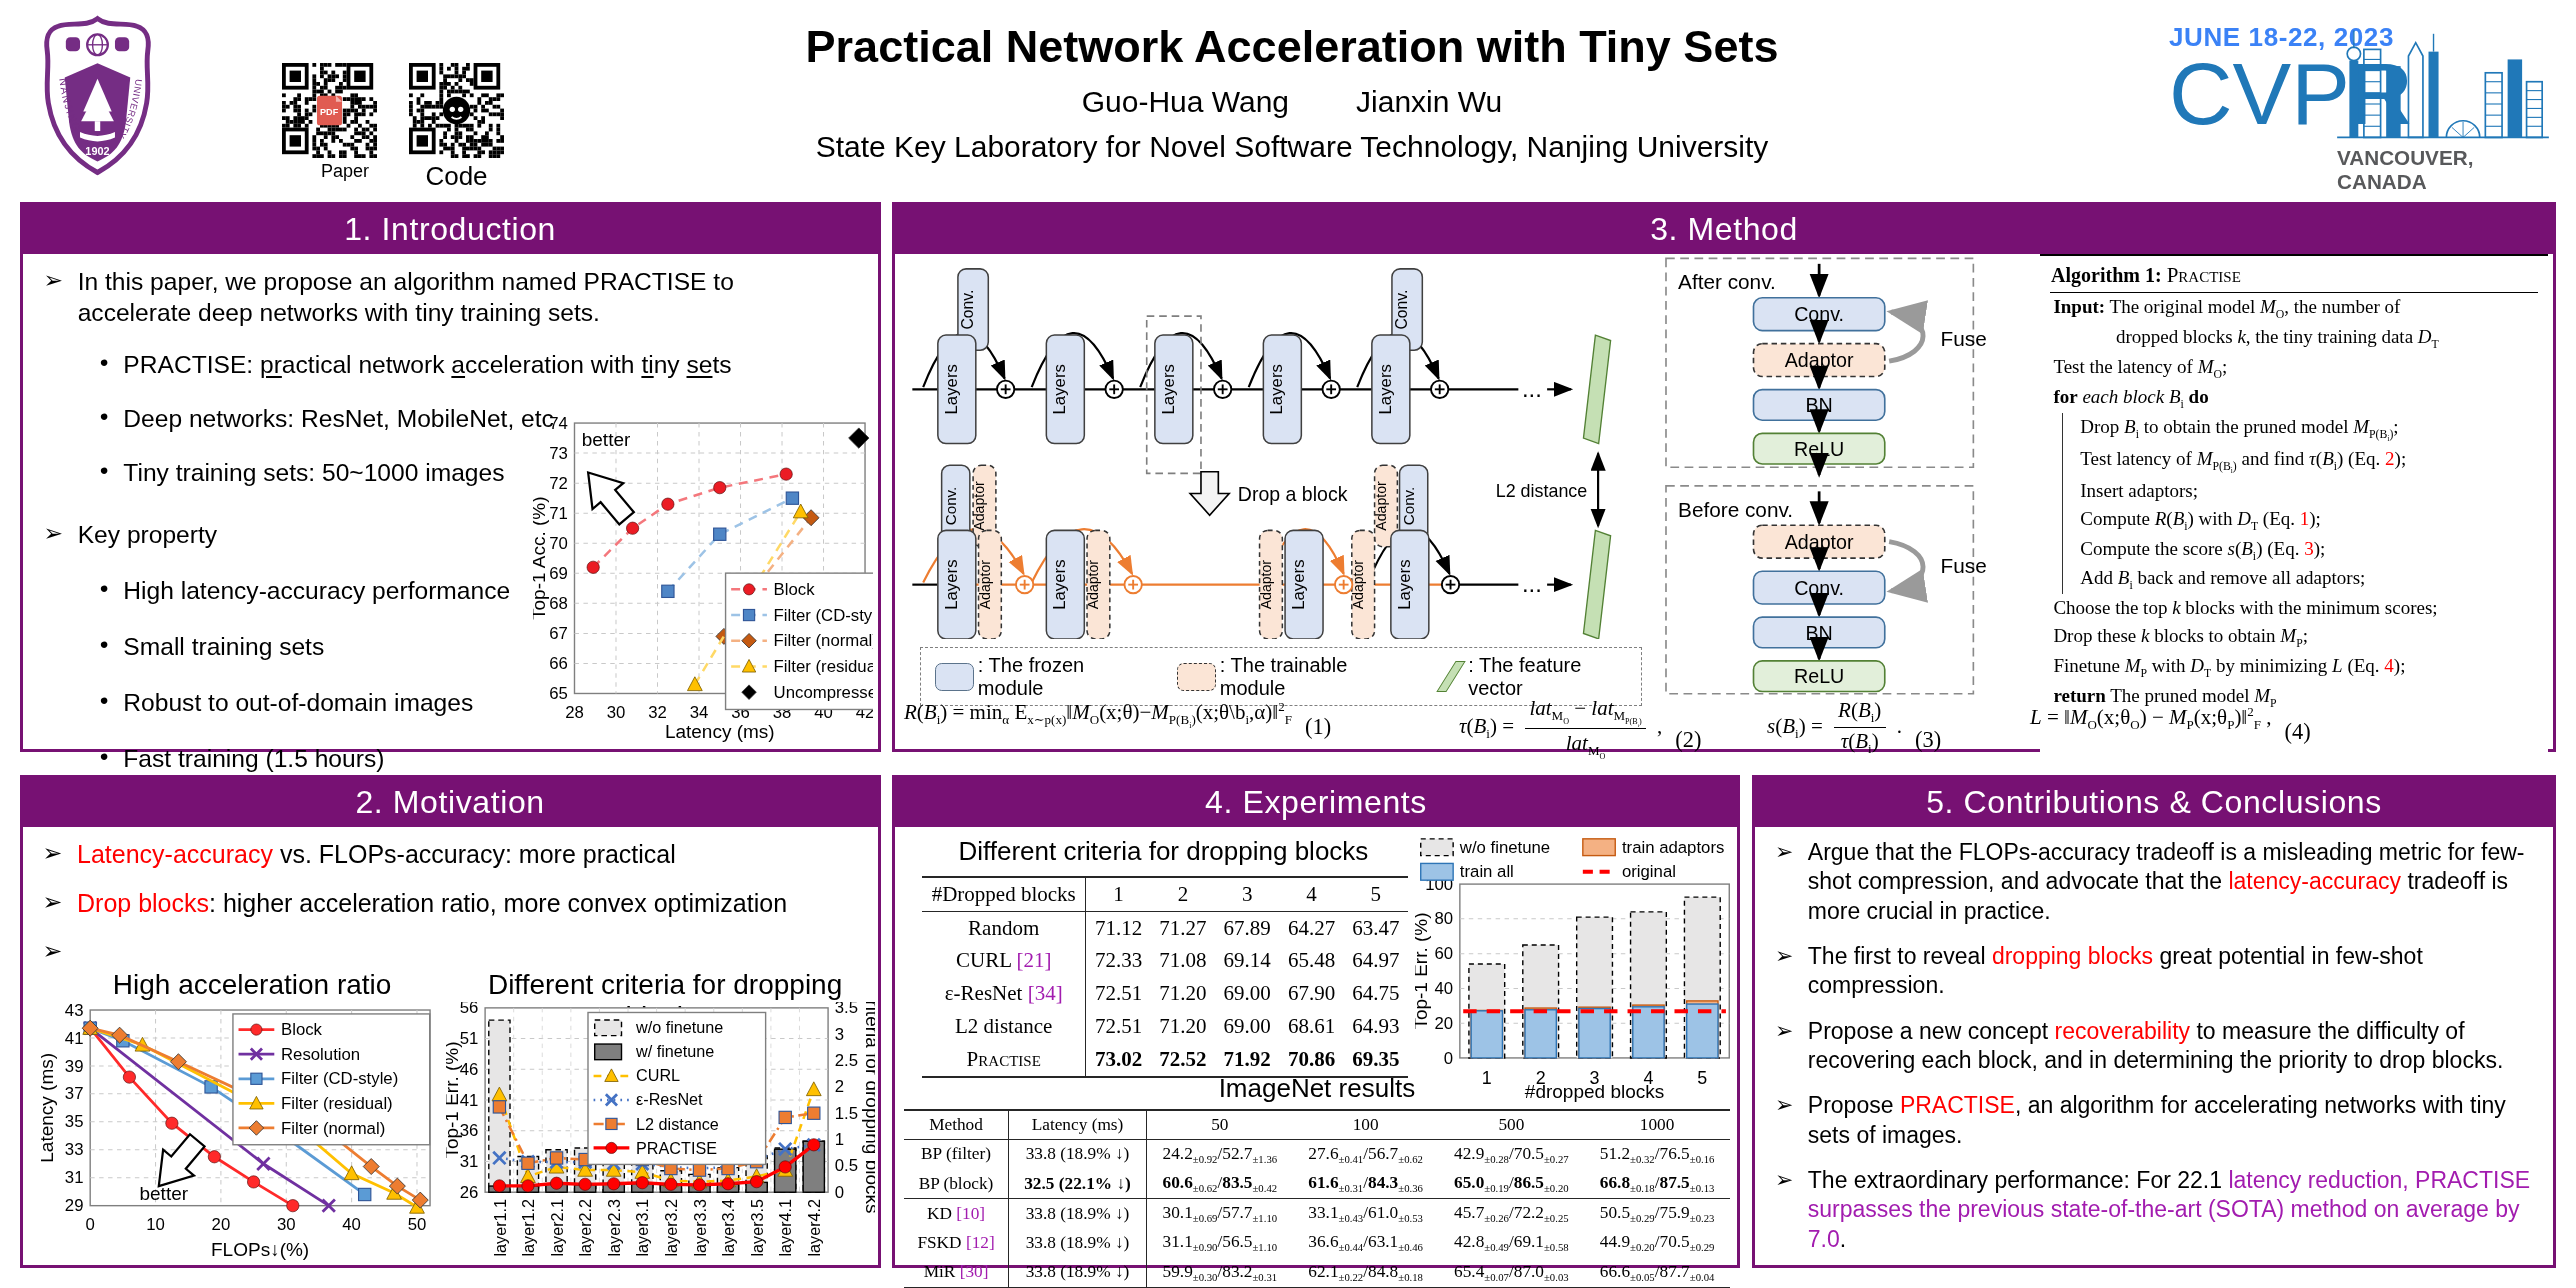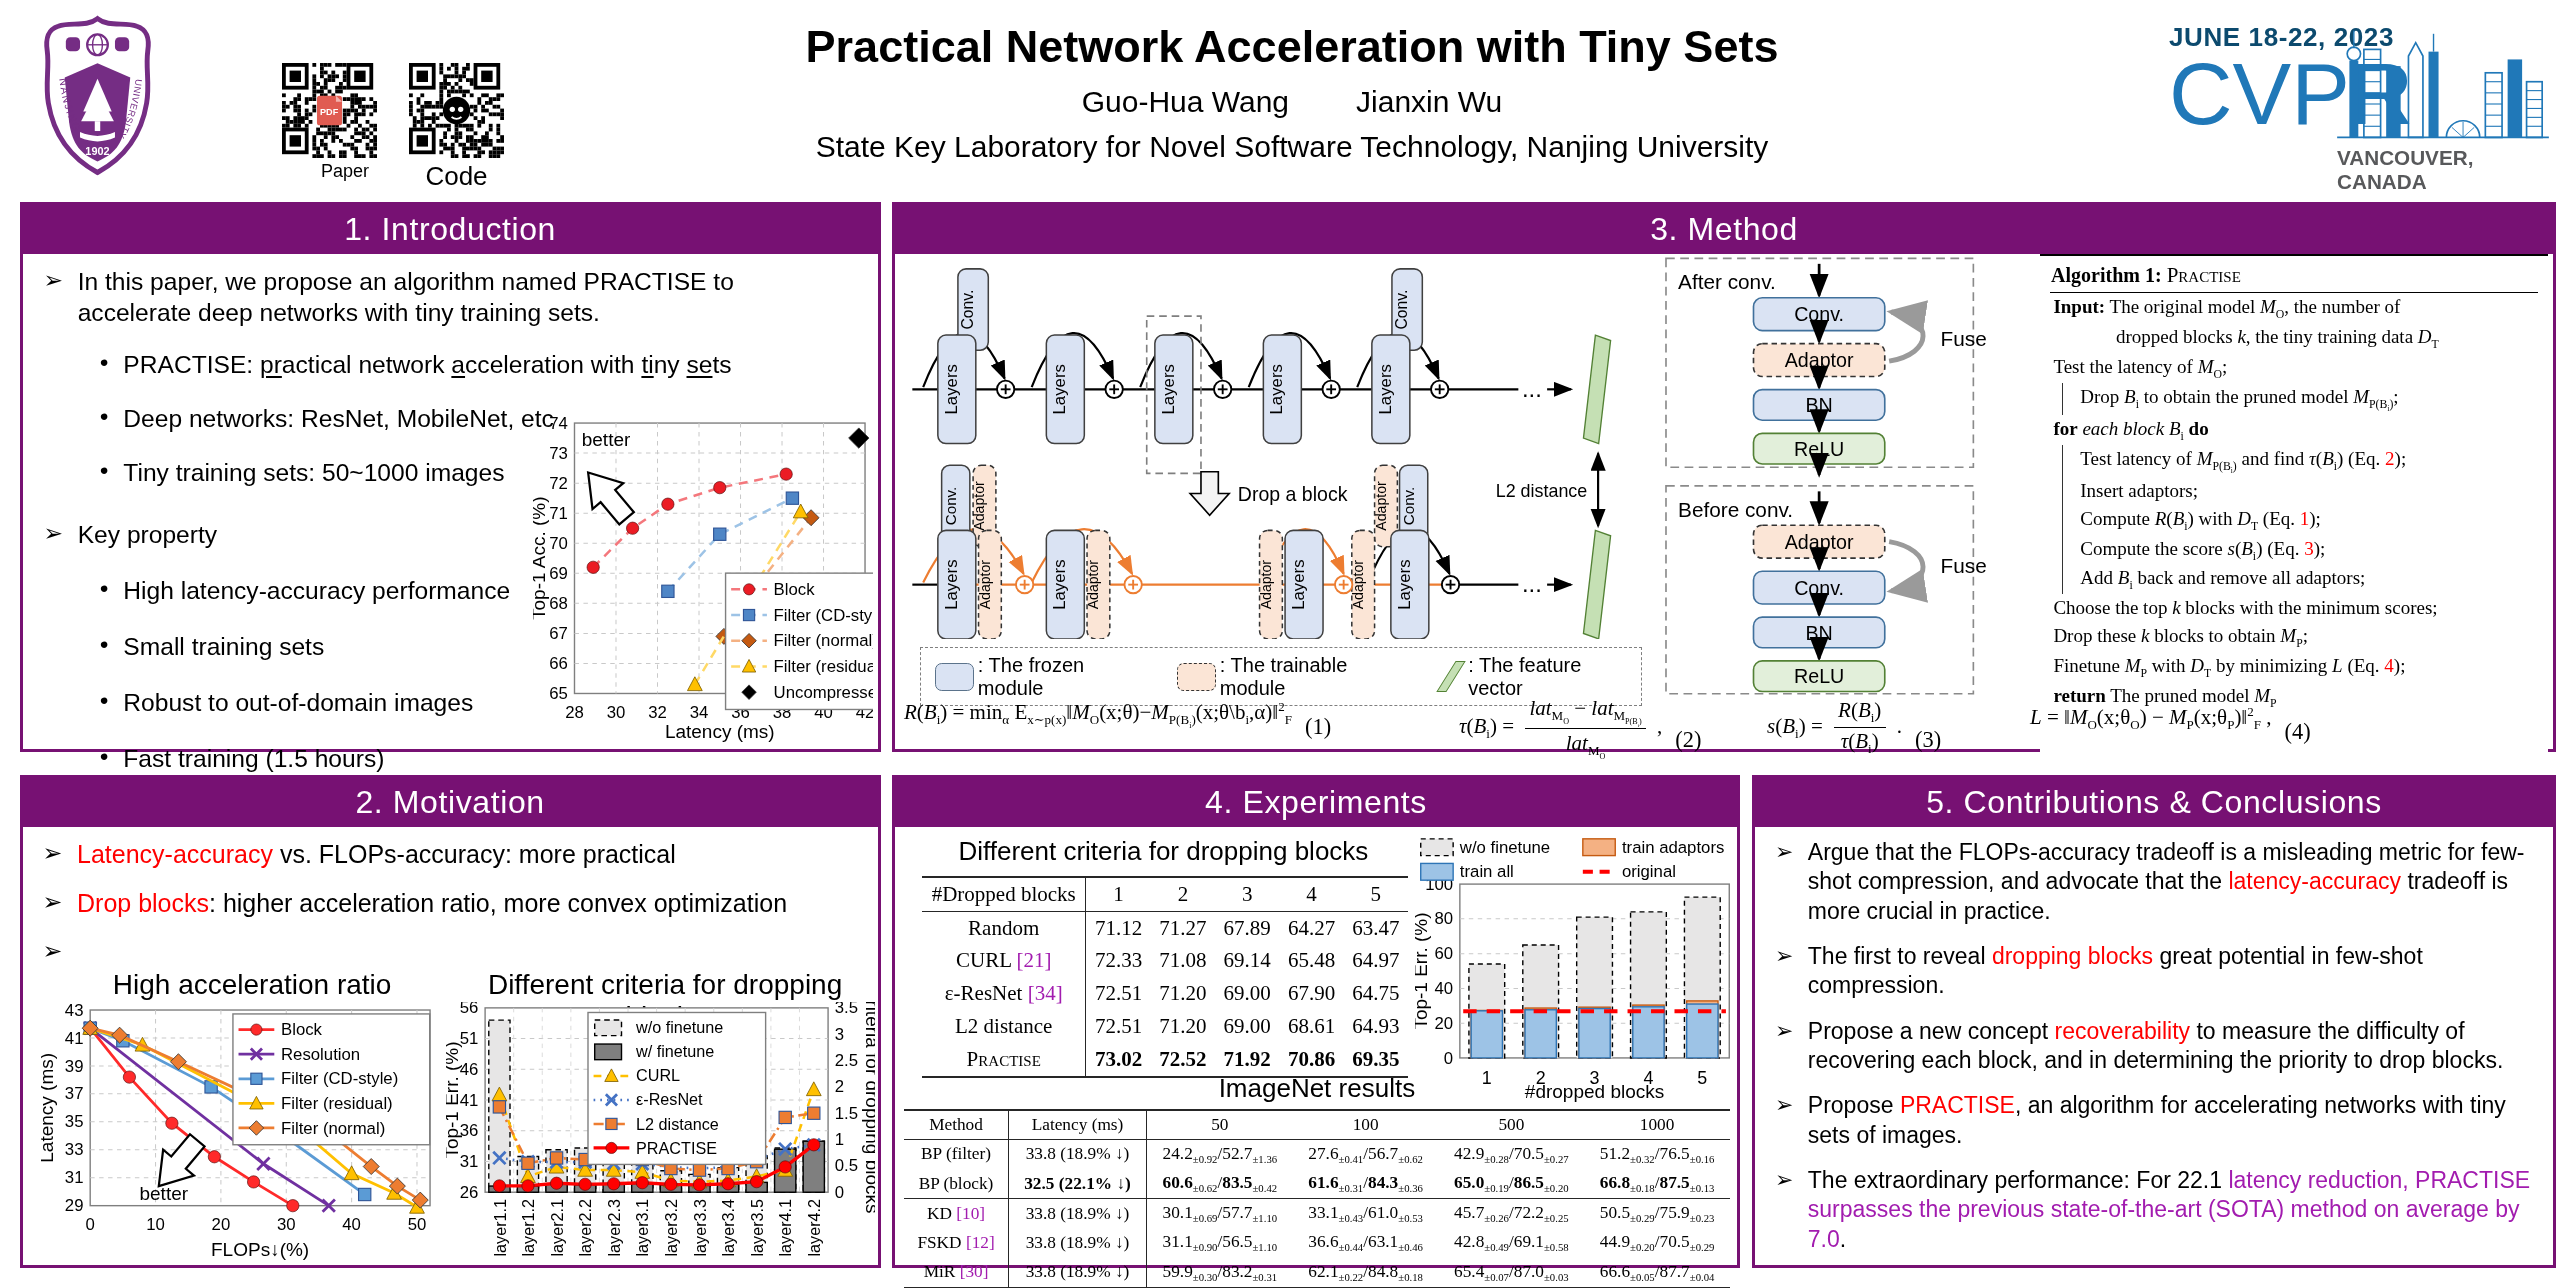--- a/index.html
+++ b/index.html
@@ -510,21 +510,21 @@
   </div>
   <div class="abs" style="left:409px;top:161px;width:95px;text-align:center;font-size:26px">Code</div>
 
   <div class="abs" style="left:688px;top:21px;width:1208px;text-align:center;font-size:45px;font-weight:bold">Practical Network Acceleration with Tiny Sets</div>
   <div class="abs" style="left:688px;top:85px;width:1208px;text-align:center;font-size:30px">
     <span>Guo-Hua Wang</span><span style="display:inline-block;width:67px"></span><span>Jianxin Wu</span>
   </div>
   <div class="abs" style="left:688px;top:130px;width:1208px;text-align:center;font-size:30px">State Key Laboratory for Novel Software Technology, Nanjing University</div>
 
   <div class="abs" style="left:2169px;top:15.7px;width:386px;height:168px">
-    <div class="abs" style="left:0;top:6.7px;font-size:26px;font-weight:bold;color:#0c4a6e;letter-spacing:0.6px">JUNE 18-22, 2023</div>
+    <div class="abs" style="left:0;top:6.7px;font-size:26px;font-weight:bold;color:#3b82f6;letter-spacing:0.6px">JUNE 18-22, 2023</div>
     <div class="abs" style="left:0;top:27px;font-size:88px;font-weight:400;color:#2078b8">CVPR</div>
     <svg class="abs" id="skyline" style="left:168px;top:10px" width="212" height="117" viewBox="0 0 380 210">
         <line x1="0" y1="200" x2="380" y2="200" stroke="#2078b8" stroke-width="3"></line>
         <line x1="30" y1="8" x2="30" y2="40" stroke="#2078b8" stroke-width="2.5"></line>
         <circle cx="30" cy="50" r="12" fill="none" stroke="#2078b8" stroke-width="3"></circle>
         <rect x="22" y="62" width="16" height="138" fill="#2078b8"></rect>
         <rect x="48" y="42" width="30" height="158" fill="none" stroke="#2078b8" stroke-width="3"></rect>
         <line x1="48" y1="60" x2="78" y2="60" stroke="#2078b8" stroke-width="2"></line>
         <line x1="48" y1="80" x2="78" y2="80" stroke="#2078b8" stroke-width="2"></line>
         <line x1="48" y1="100" x2="78" y2="100" stroke="#2078b8" stroke-width="2"></line>
@@ -1059,22 +1059,22 @@
         <path d="M 416,526 C 498,540 498,604 420,616" fill="none" stroke="#9a9a9a" stroke-width="9" marker-end="url(#ag2)"></path>
         <text x="510" y="584" font-size="38" text-anchor="start" fill="#000" font-family="Liberation Sans, DejaVu Sans, sans-serif">Fuse</text>
       </svg>
 
     <div class="algo" style="left:1145px;top:49px;width:508px;height:524px">
       <div class="atitle"><b>Algorithm 1:</b> <span class="sc" style="font-size:21px">Practise</span></div>
       <div id="algolines">
           <div class="aline"><b>Input:</b> The original model <i>M</i><sub>O</sub>, the number of</div>
           <div class="aline ind1">dropped blocks <i>k</i>, the tiny training data <i>D</i><sub>T</sub></div>
           <div class="aline">Test the latency of <i>M</i><sub>O</sub>;</div>
+          <div class="aline"><b>for</b> <i>each block B</i><sub>i</sub> <b>do</b></div>
           <div class="aline loop">Drop <i>B</i><sub>i</sub> to obtain the pruned model <i>M</i><sub>P(B<sub>i</sub>)</sub>;</div>
-          <div class="aline"><b>for</b> <i>each block B</i><sub>i</sub> <b>do</b></div>
           <div class="aline loop">Test latency of <i>M</i><sub>P(B<sub>i</sub>)</sub> and find <i>τ</i>(<i>B</i><sub>i</sub>) (Eq. <span class="red">2</span>);</div>
           <div class="aline loop">Insert adaptors;</div>
           <div class="aline loop">Compute <i>R</i>(<i>B</i><sub>i</sub>) with <i>D</i><sub>T</sub> (Eq. <span class="red">1</span>);</div>
           <div class="aline loop">Compute the score <i>s</i>(<i>B</i><sub>i</sub>) (Eq. <span class="red">3</span>);</div>
           <div class="aline loop">Add <i>B</i><sub>i</sub> back and remove all adaptors;</div>
           <div class="aline">Choose the top <i>k</i> blocks with the minimum scores;</div>
           <div class="aline">Drop these <i>k</i> blocks to obtain <i>M</i><sub>P</sub>;</div>
           <div class="aline">Finetune <i>M</i><sub>P</sub> with <i>D</i><sub>T</sub> by minimizing <i>L</i> (Eq. <span class="red">4</span>);</div>
           <div class="aline"><b>return</b> The pruned model <i>M</i><sub>P</sub></div>
         </div>

